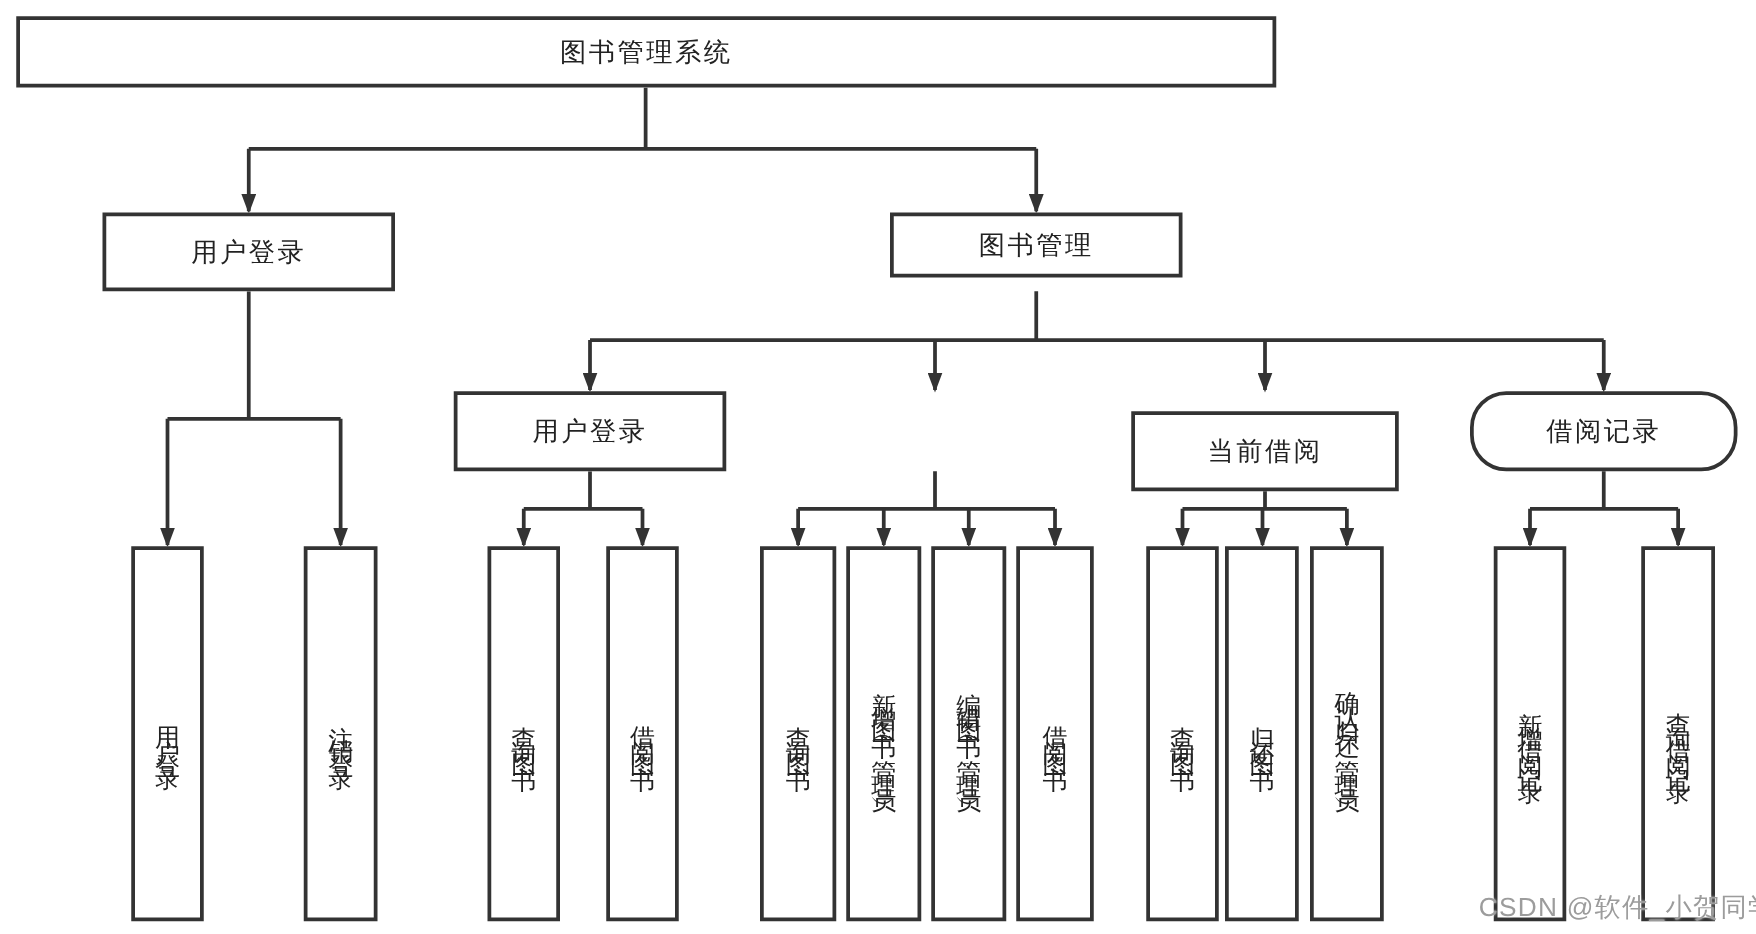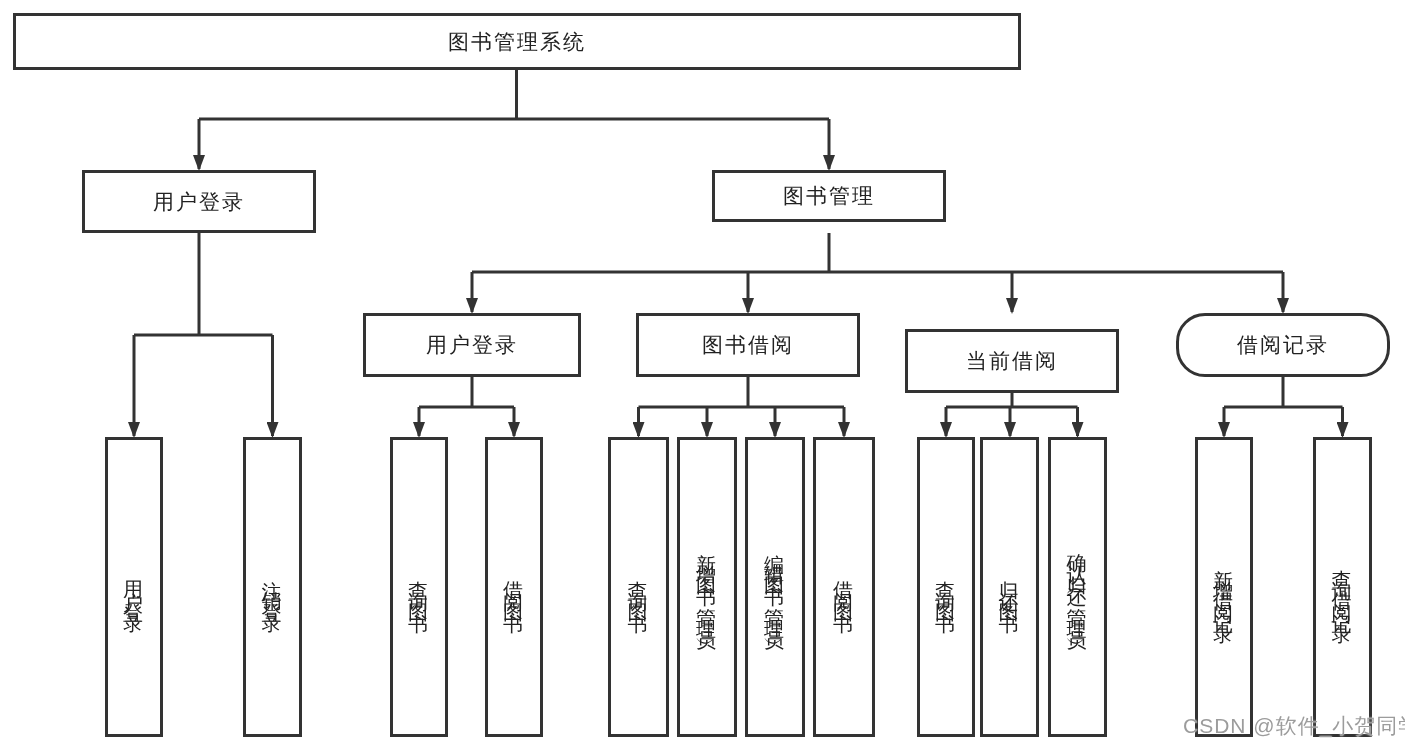--- a/index.html
+++ b/index.html
@@ -103,21 +103,20 @@
       <path d="M1342.5 407 V436" marker-end="url(#arw)"></path>
     </g>
   </svg>
 
   <div class="node hnode" style="left:13px; top:13px; width:1008px; height:57px;">图书管理系统</div>
 
   <div class="node hnode" style="left:82px; top:170px; width:234px; height:63px;">用户登录</div>
   <div class="node hnode" style="left:712px; top:170px; width:234px; height:52px;">图书管理</div>
 
   <div class="node hnode" style="left:363px; top:313px; width:218px; height:64px;">用户登录</div>
-  <div class="node hnode" style="left:636px; top:313px; width:224px; height:64px;">图书借阅</div>
   <div class="node hnode" style="left:905px; top:329px; width:214px; height:64px;">当前借阅</div>
   <div class="node hnode" style="left:1176px; top:313px; width:214px; height:64px;border-radius:29px;">借阅记录</div>
 
   <div class="node vnode" style="left:105px; top:437px; width:58px; height:300px;">用户登录</div>
   <div class="node vnode" style="left:243px; top:437px; width:59px; height:300px;">注销登录</div>
 
   <div class="node vnode" style="left:390px; top:437px; width:58px; height:300px;">查询图书</div>
   <div class="node vnode" style="left:485px; top:437px; width:58px; height:300px;">借阅图书</div>
 
   <div class="node vnode" style="left:608px; top:437px; width:61px; height:300px;">查询图书</div>

